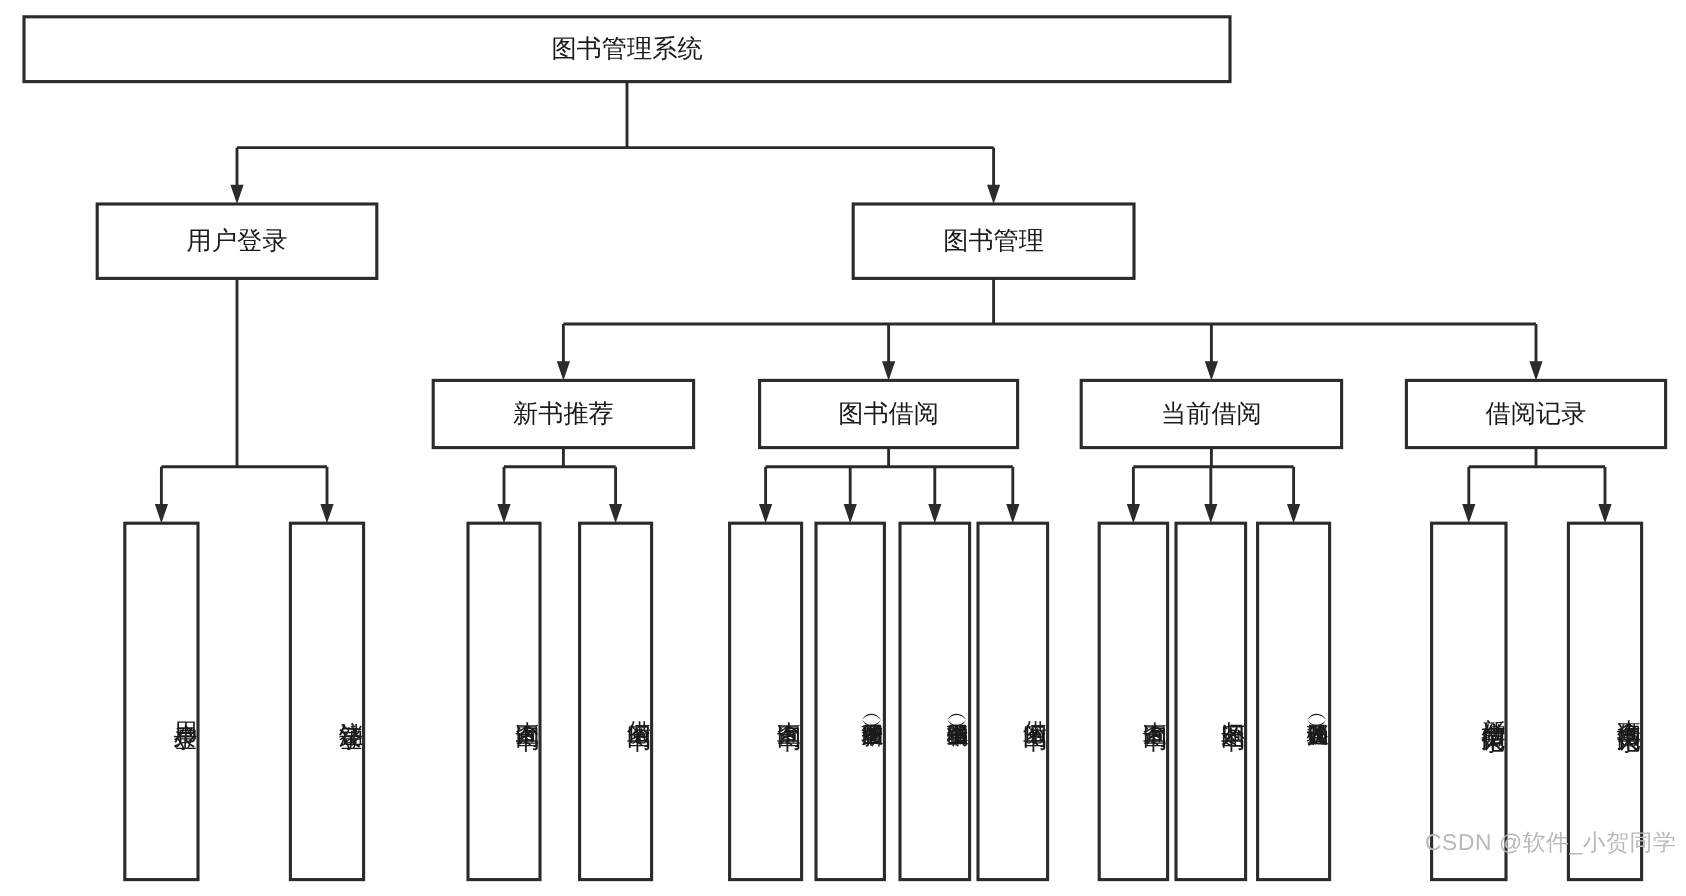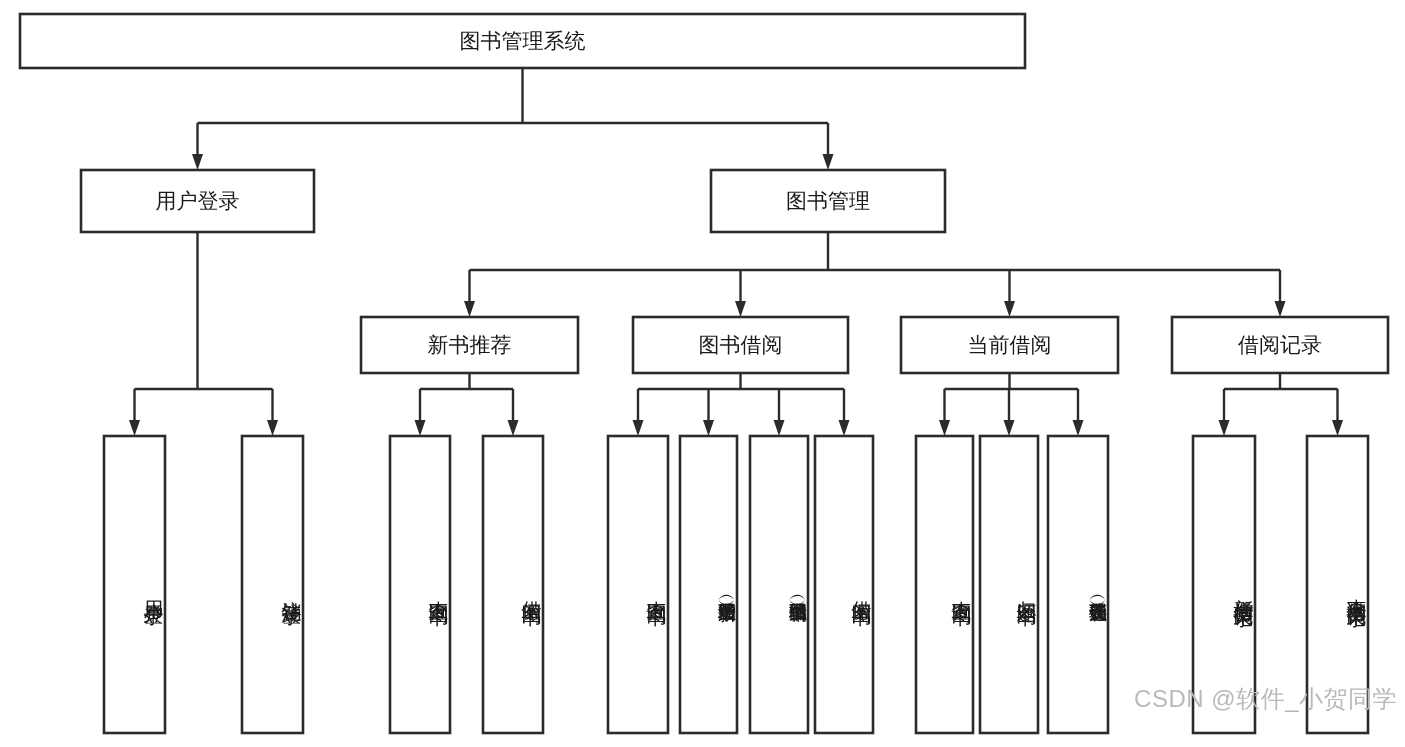--- a/index.html
+++ b/index.html
@@ -61,21 +61,21 @@
     align-items: flex-start;
     justify-content: center;
     white-space: nowrap;
     pointer-events: none;
   }
   .watermark {
     position: absolute;
     right: 8px;
     bottom: 4px;
     font-family: "Liberation Sans", "DejaVu Sans", sans-serif;
-    font-size: 24px;
+    font-size: 19px;
     color: #b9b9b9;
     letter-spacing: 0.5px;
     user-select: none;
     margin-top: 37px;
   }
 </style>
 </head>
 <body>
 
 <div id="diagram-root">

